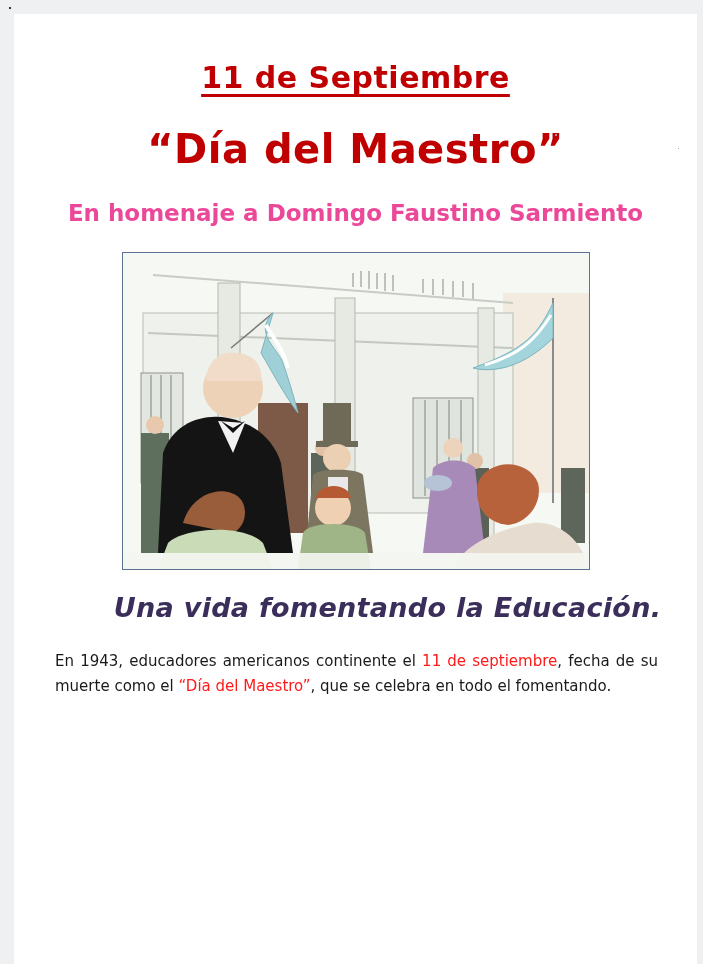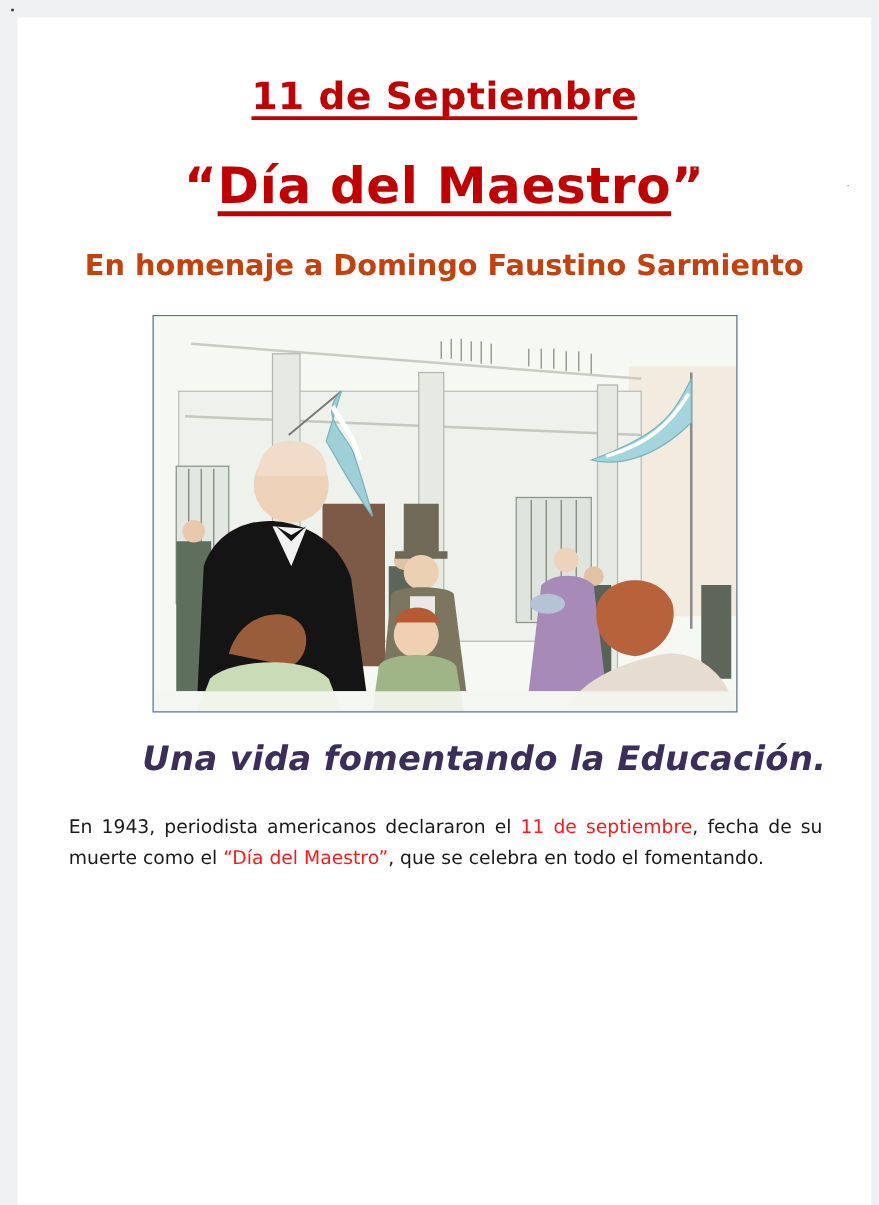--- a/index.html
+++ b/index.html
@@ -18,25 +18,25 @@
     position: absolute; left: 0; width: 100%; top: 46px;
     text-align: center; color: #c00000; font-weight: bold;
     font-size: 30px; letter-spacing: 0.5px;
   }
   .title-date span { text-decoration: underline; text-decoration-thickness: 3px; text-underline-offset: 6px; }
   .title-main {
     position: absolute; left: 0; width: 100%; top: 112px;
     text-align: center; color: #c00000; font-weight: bold;
     font-size: 40px; letter-spacing: 0.5px;
   }
-  .title-main .u { text-decoration: underline; text-decoration-thickness: 4px; text-underline-offset: 7px; }
+  .title-main .u { text-decoration-thickness: 4px; text-underline-offset: 7px; }
   .speck { position: absolute; width: 2px; height: 2px; background: #999; }
   .subtitle {
     position: absolute; left: 0; width: 100%; top: 186px;
-    text-align: center; color: #c2410c; font-weight: bold; font-size: 23px;
+    text-align: center; color: #ec4899; font-weight: bold; font-size: 23px;
   }
   .illustration {
     position: absolute; left: 108px; top: 238px; width: 468px; height: 318px;
     border: 1.5px solid #5b7292; box-sizing: border-box; overflow: hidden;
     background: #f7f9f5;
   }
   .illustration svg { display: block; }
   .section-heading {
     position: absolute; left: 0; width: 100%; top: 578px;
     text-align: center; color: #3b2e5a; font-style: italic; font-weight: bold;
@@ -154,17 +154,17 @@
       <path d="M330 316 C 340 290, 380 275, 410 270 C 430 268, 450 280, 460 300 L 466 316 Z" fill="#e6dccf"></path>
 
       <rect x="0" y="300" width="466" height="16" fill="#f4f6f1" opacity="0.9"></rect>
     </svg>
   </div>
 
   <div class="section-heading">Una vida fomentando la Educación.</div>
 
   <div class="body-text">
     <p>
-      <span>En 1943, periodista americanos declararon el </span><span class="hl">11 de septiembre</span><span>, fecha de su muerte como el </span><span class="hl">“Día del Maestro”</span><span>, que se celebra en todo el fomentando.</span>
+      <span>En 1943, educadores americanos continente el </span><span class="hl">11 de septiembre</span><span>, fecha de su muerte como el </span><span class="hl">“Día del Maestro”</span><span>, que se celebra en todo el fomentando.</span>
     </p>
   </div>
 
 </div>
 
 </body></html>

